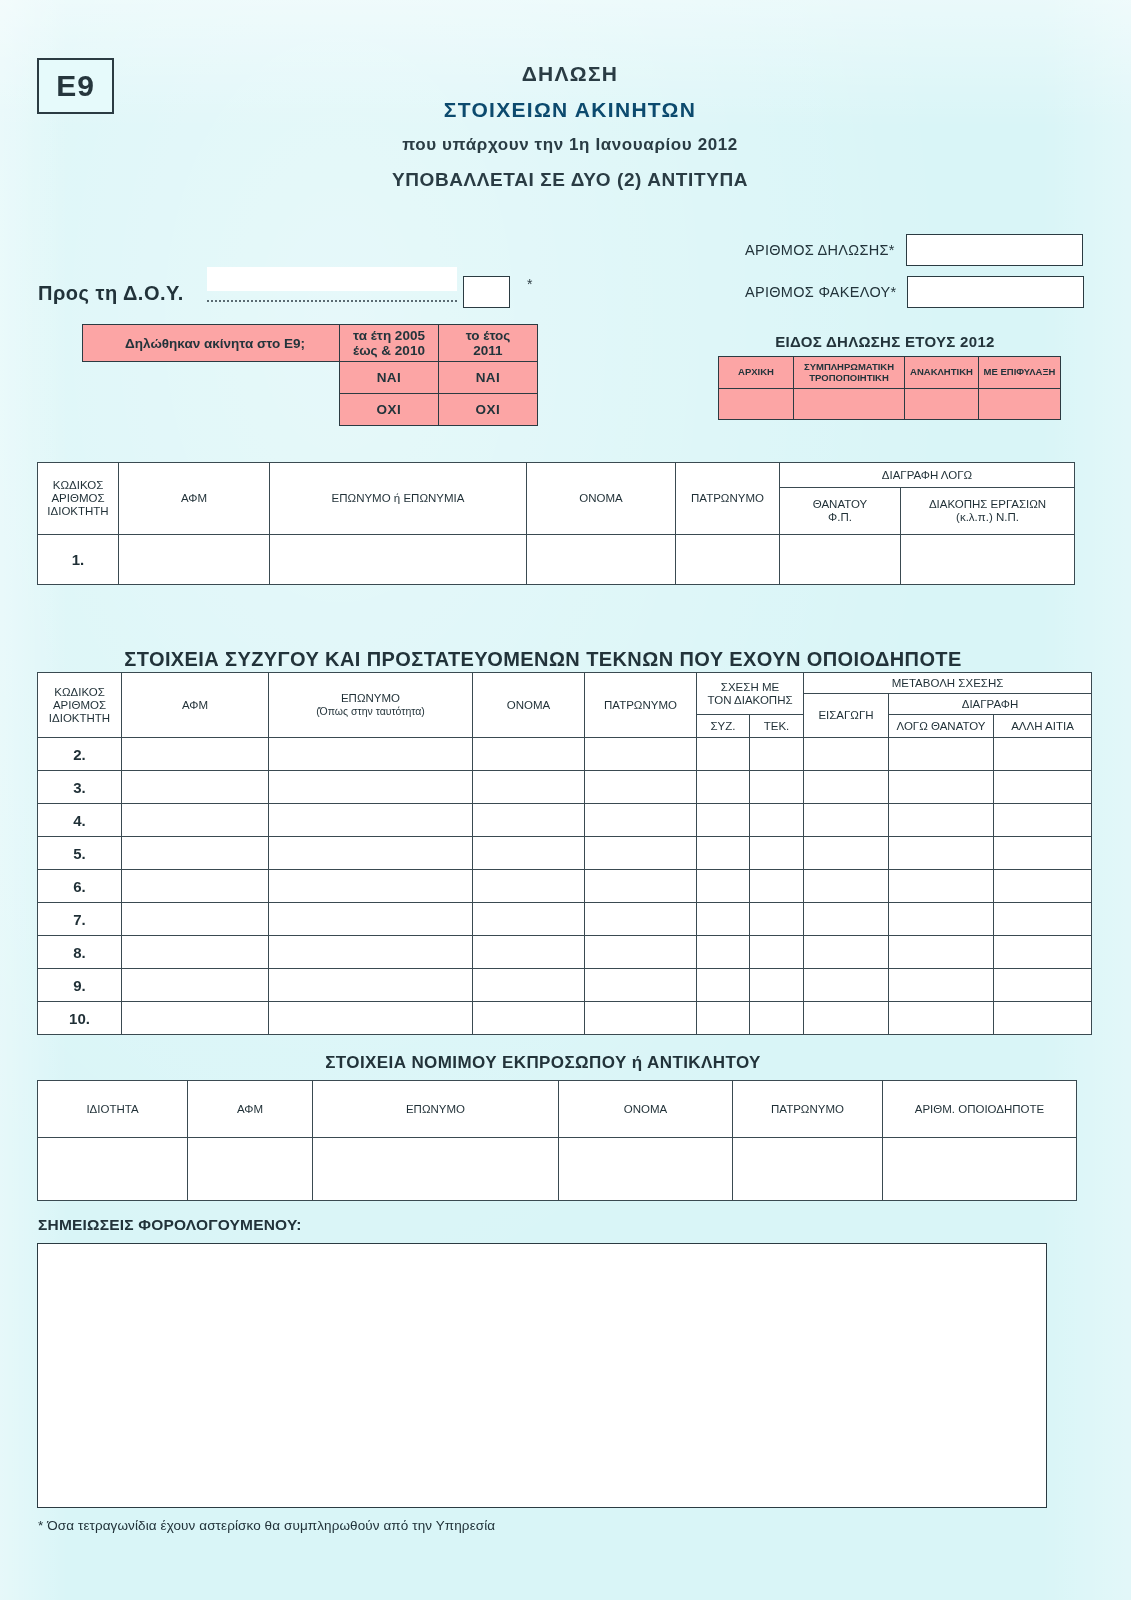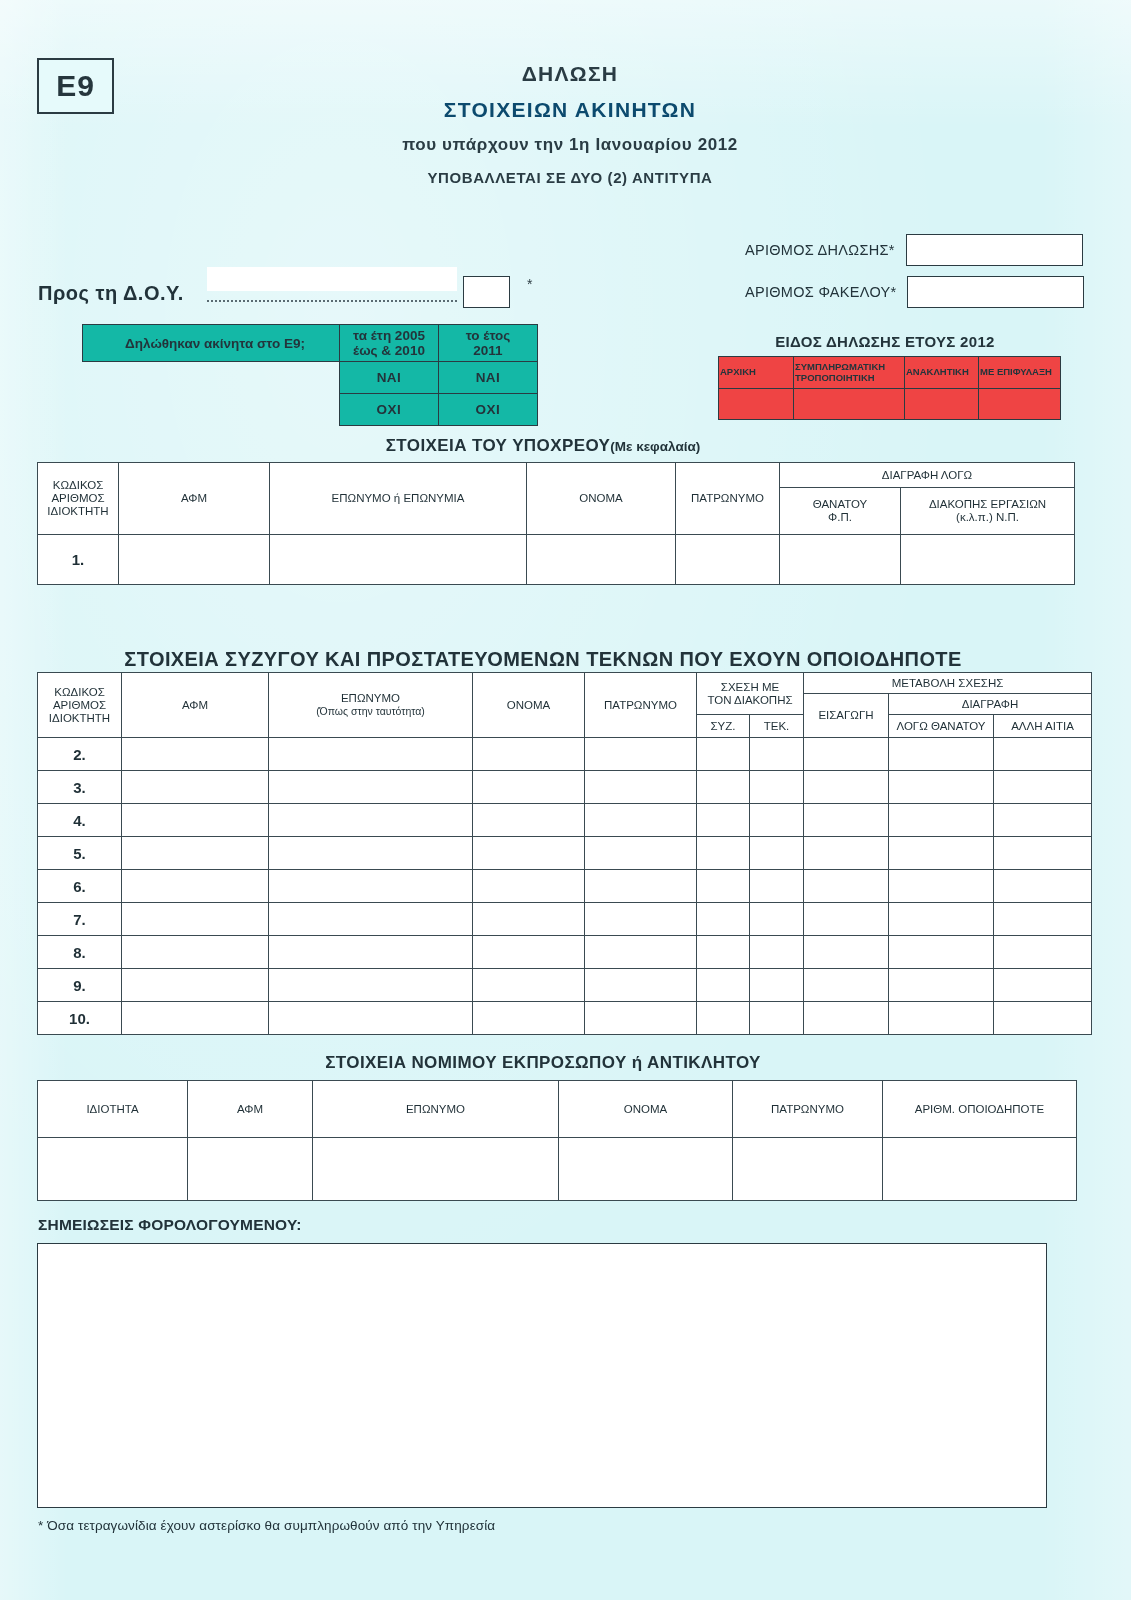--- a/index.html
+++ b/index.html
@@ -34,21 +34,21 @@
     font-size:30px;font-weight:bold;letter-spacing:1px;
     color:#26363d;
   }
   .title-block{
     position:absolute;left:270px;top:62px;width:600px;
     text-align:center;
   }
   .t1{font-size:21px;font-weight:bold;letter-spacing:1.3px;color:#2a3c44;margin-bottom:12px;}
   .t2{font-size:21px;font-weight:bold;letter-spacing:1.3px;color:#0c4a6e;margin-bottom:13px;}
   .t3{font-size:17px;font-weight:bold;letter-spacing:.6px;color:#2a3c44;margin-bottom:14px;}
-  .t4{font-size:15px;font-weight:bold;letter-spacing:.6px;color:#2a3c44;}
+  .t4{font-size:19px;font-weight:bold;letter-spacing:.6px;color:#2a3c44;}
 
   
   .doy-label{
     position:absolute;left:38px;top:282px;
     font-size:20px;font-weight:bold;letter-spacing:.5px;color:#22333a;
   }
   .doy-line{
     position:absolute;left:207px;top:267px;width:250px;height:24px;
     background:#ffffff;border:0;
   }
@@ -61,21 +61,21 @@
     border:1.5px solid #2b3b42;background:#fff;
   }
   .doy-star{
     position:absolute;left:527px;top:276px;font-size:14px;color:#2b3b42;
   }
 
   
   .decl-wrap{position:absolute;left:82px;top:324px;}
   table.decl{border-collapse:collapse;}
   table.decl td{
-    border:1.5px solid #2b3b42;background:#14b8a6;
+    border:1.5px solid #2b3b42;background:#fca5a5;
     text-align:center;vertical-align:middle;
     font-size:13.5px;font-weight:bold;color:#23343b;
   }
   td.decl-q{
     width:246px;height:34px;text-align:left;padding-left:9px;
     font-size:15px;font-weight:bold;
   }
   td.decl-h{width:96px;height:34px;line-height:15px;font-size:13.5px;}
   td.decl-v{width:96px;height:29px;font-size:16px;letter-spacing:.5px;}
   td.blank-cell{border:none !important;background:transparent !important;}
@@ -88,22 +88,22 @@
   #file-number-row{left:745px;top:276px;}
   .num-box.wide{width:175px;height:30px;margin-left:11px;}
 
   .eidos-title{
     position:absolute;left:720px;top:333px;width:330px;text-align:center;
     font-size:15px;font-weight:bold;letter-spacing:.3px;color:#23343b;
   }
   .eidos-wrap{position:absolute;left:718px;top:356px;}
   table.eidos{border-collapse:collapse;}
   table.eidos td{
-    border:1.3px solid #2b3b42;background:#ef4444;
-    text-align:left;vertical-align:middle;
+    border:1.3px solid #2b3b42;background:#fca5a5;
+    text-align:center;vertical-align:middle;
     color:#23343b;
   }
   td.ei-h{height:29px;font-size:9.5px;font-weight:bold;line-height:10.5px;}
   td.ei-b{height:28px;}
   .ei-w1{width:72px;}.ei-w2{width:108px;}.ei-w3{width:71px;}.ei-w4{width:79px;}
 
   
   .sec-title{
     position:absolute;text-align:center;
     font-size:17px;font-weight:bold;letter-spacing:.4px;color:#22333a;
@@ -218,23 +218,20 @@
       <tr>
         <td class="ei-b"></td>
         <td class="ei-b"></td>
         <td class="ei-b"></td>
         <td class="ei-b"></td>
       </tr>
     </tbody>
       </table>
   </div>
 
-  <div class="sec-title" id="sec-owner-title">
-    <span>ΣΤΟΙΧΕΙΑ ΤΟΥ ΥΠΟΧΡΕΟΥ</span><span class="small">(Με κεφαλαία)</span>
-  </div>
 
   <table class="grid" id="owner-table">
     <tbody>
         <tr>
       <td class="hdr" rowspan="2" style="width:76px;height:46px;">
         <div>ΚΩΔΙΚΟΣ</div>
         <div>ΑΡΙΘΜΟΣ</div>
         <div>ΙΔΙΟΚΤΗΤΗ</div>
       </td>
       <td class="hdr" rowspan="2" style="width:146px;">ΑΦΜ</td>

